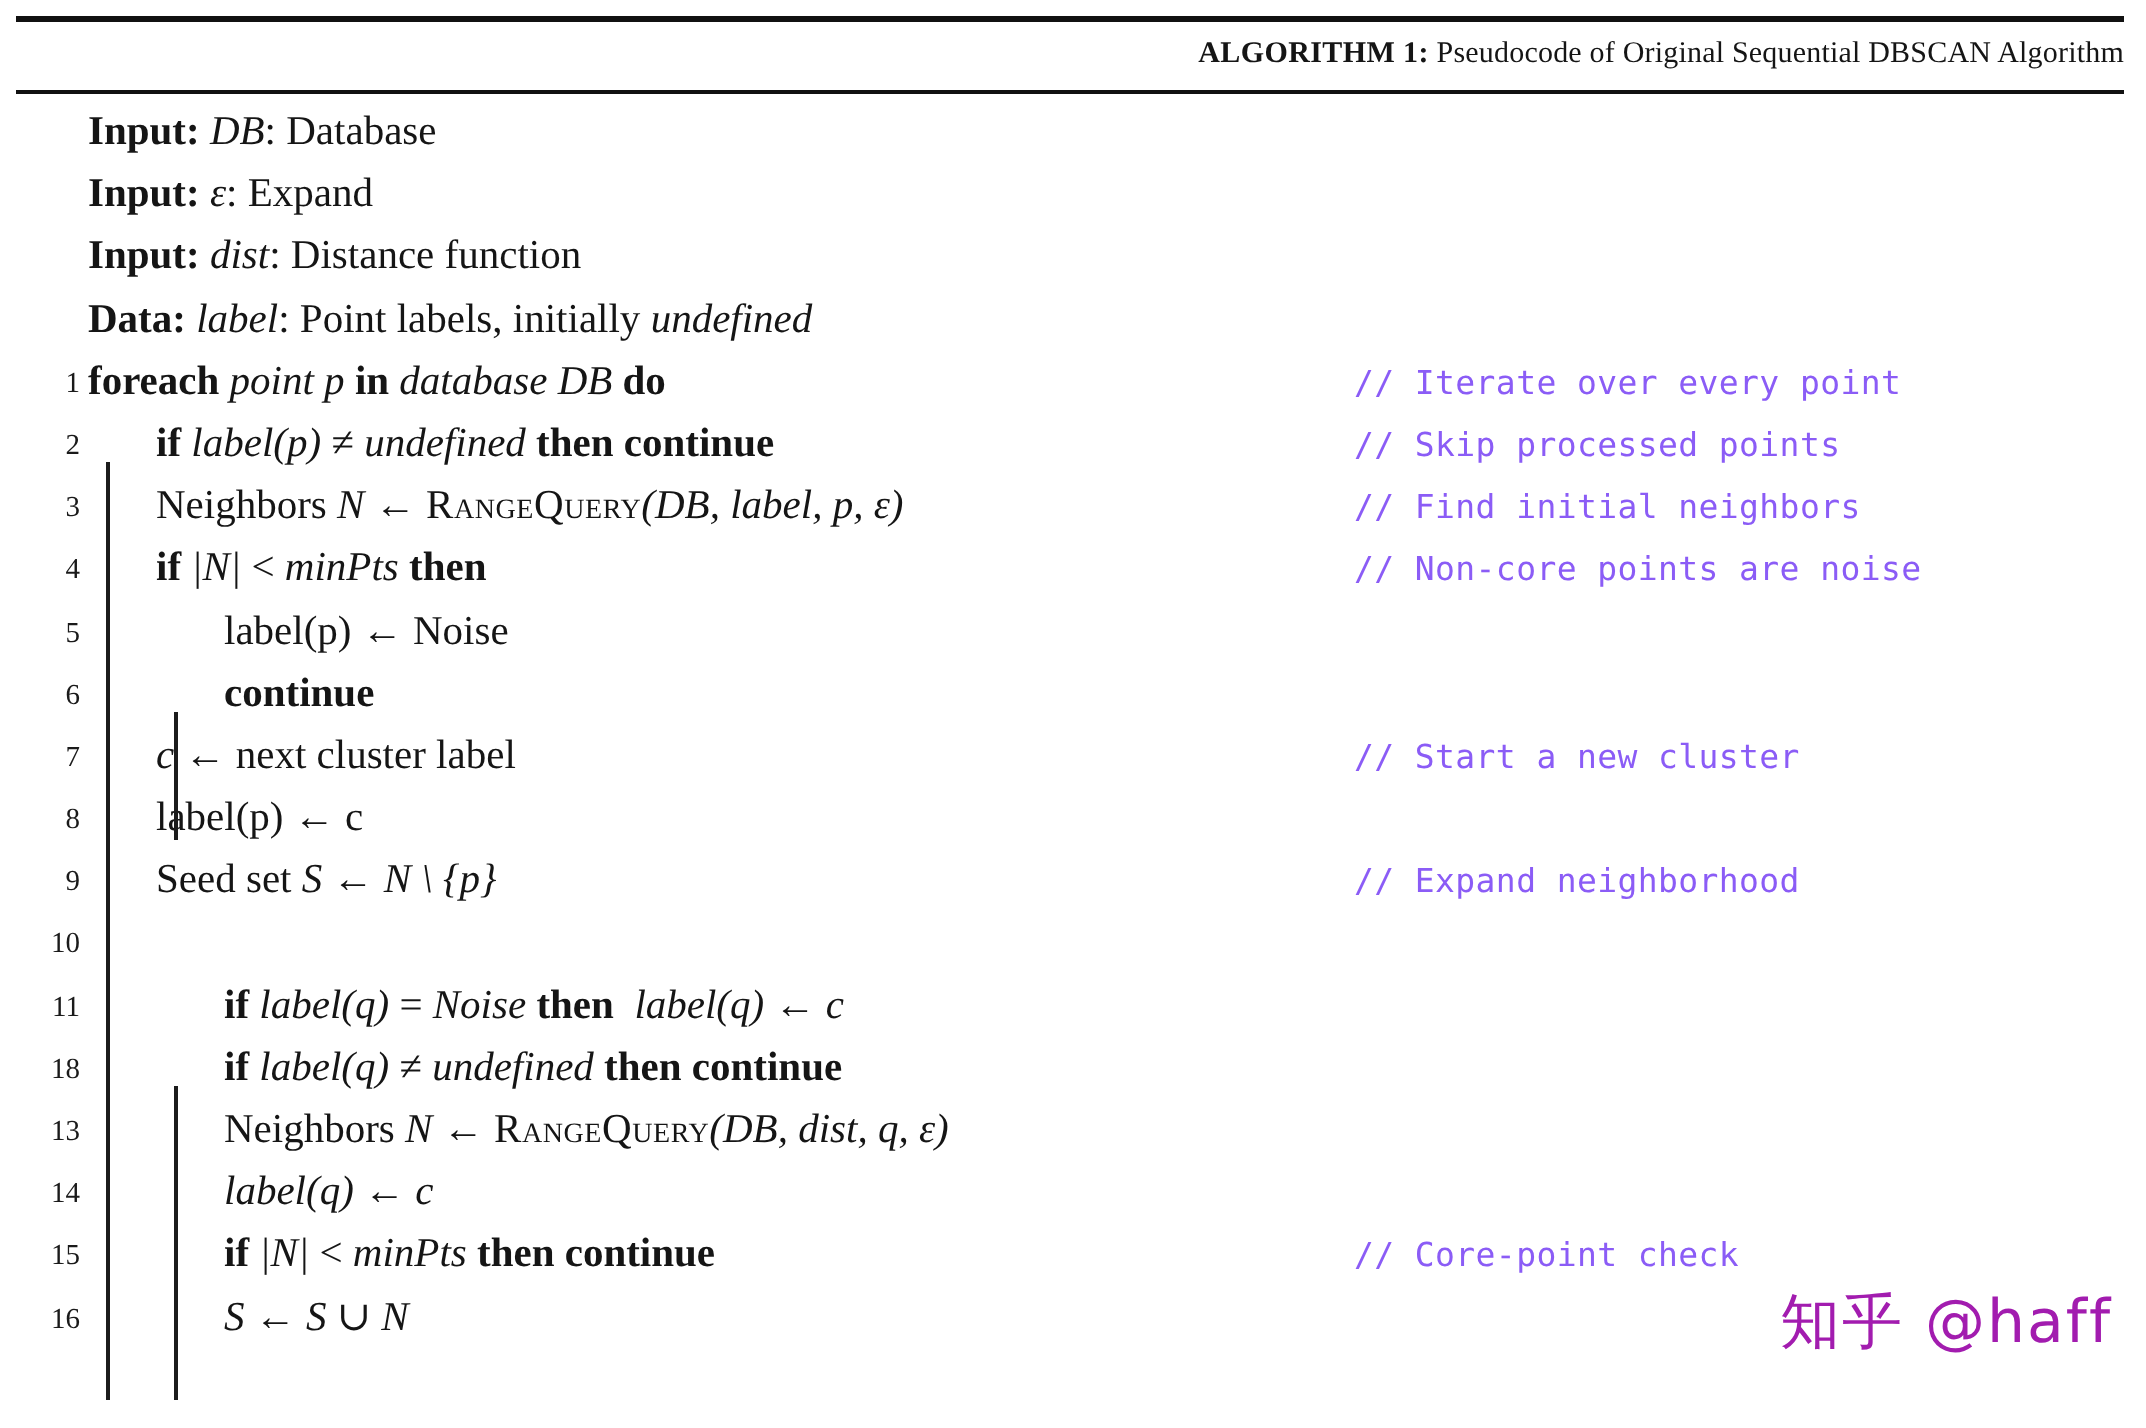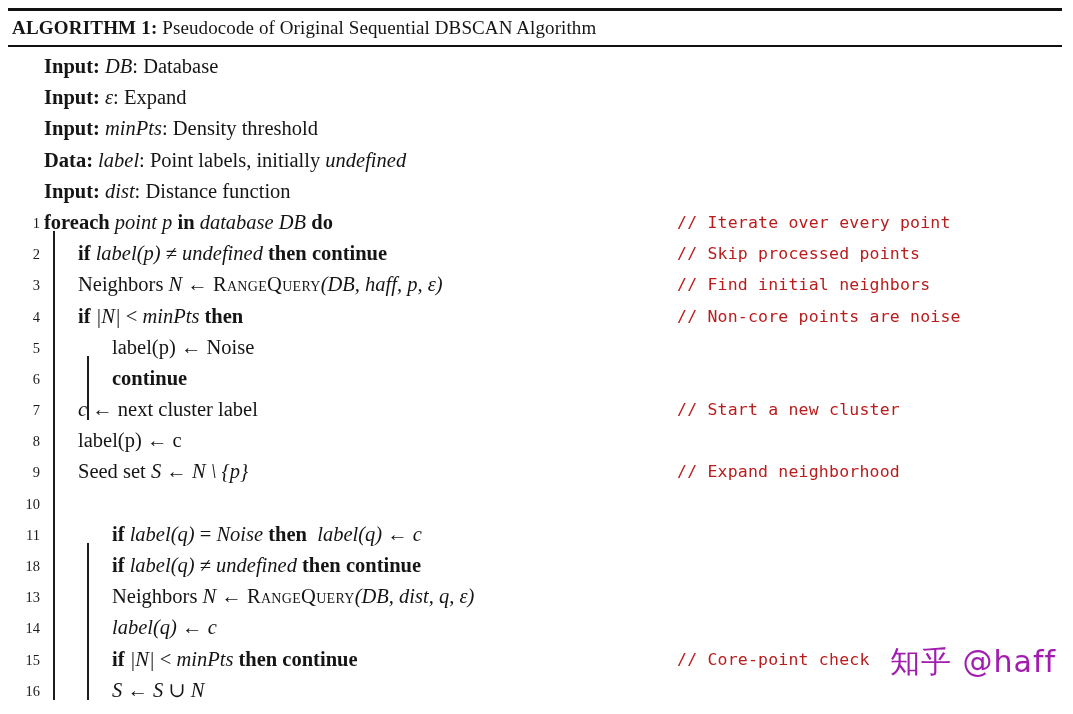--- a/index.html
+++ b/index.html
@@ -31,24 +31,25 @@
   }
   .rule-thin {
     height: 2px;
     background: #111111;
     width: 100%;
   }
 
   
   .caption {
     padding: 4px 0 5px 4px;
-    font-size: 19px;
+    font-size: 15px;
     line-height: 25px;
     letter-spacing: 0.1px;
     white-space: nowrap;
+    text-align: right;
   }
   .caption .cap-label {
     font-weight: bold;
     letter-spacing: 0.2px;
   }
   .caption .cap-text { font-weight: normal; }
 
   
   .algo-body {
     position: relative;
@@ -86,21 +87,21 @@
   .ind1 { left: 70px; }
   .ind2 { left: 104px; }
 
   .comment {
     position: absolute;
     top: 0;
     left: 669px;
     font-family: "DejaVu Sans Mono", "Liberation Mono", monospace;
     font-size: 16.5px;
     line-height: 31.2px;
-    color: #b91c1c;
+    color: #8b5cf6;
     letter-spacing: 0.2px;
     white-space: pre;
   }
 
   
   .b  { font-weight: bold; }
   .it { font-style: italic; }
   .sc {
     font-variant: small-caps;
     letter-spacing: 0.3px;
@@ -146,47 +147,44 @@
   <div class="algo-body">
 
     <div class="algo-line">
       <span class="code ind0"><span class="b">Input:</span> <span class="it">DB</span><span>: </span><span>Database</span></span>
     </div>
 
     <div class="algo-line">
       <span class="code ind0"><span class="b">Input:</span> <span class="it">ε</span><span>: </span><span>Expand</span></span>
     </div>
 
-    <div class="algo-line">
-      <span class="code ind0"><span class="b">Input:</span> <span class="it">minPts</span><span>: </span><span>Density threshold</span></span>
+
+    <div class="algo-line">
+      <span class="code ind0"><span class="b">Input:</span> <span class="it">dist</span><span>: </span><span>Distance function</span></span>
     </div>
 
     <div class="algo-line">
       <span class="code ind0"><span class="b">Data:</span> <span class="it">label</span><span>: </span><span>Point labels, initially </span><span class="it">undefined</span></span>
-    </div>
-
-    <div class="algo-line">
-      <span class="code ind0"><span class="b">Input:</span> <span class="it">dist</span><span>: </span><span>Distance function</span></span>
     </div>
 
     <div class="algo-line">
       <span class="lineno">1</span>
       <span class="code ind0"><span class="b">foreach</span> <span class="it">point p</span> <span class="b">in</span> <span class="it">database DB</span> <span class="b">do</span></span>
       <span class="comment">// Iterate over every point</span>
     </div>
 
     <div class="algo-line">
       <span class="lineno">2</span>
       <span class="code ind1"><span class="b">if</span> <span class="it">label(p)</span> <span class="op">≠</span> <span class="it">undefined</span> <span class="b">then continue</span></span>
       <span class="comment">// Skip processed points</span>
     </div>
 
     <div class="algo-line">
       <span class="lineno">3</span>
-      <span class="code ind1"><span>Neighbors </span><span class="it">N</span> <span class="op">←</span> <span class="sc">RangeQuery</span><span class="it">(DB, haff, p, ε)</span></span>
+      <span class="code ind1"><span>Neighbors </span><span class="it">N</span> <span class="op">←</span> <span class="sc">RangeQuery</span><span class="it">(DB, label, p, ε)</span></span>
       <span class="comment">// Find initial neighbors</span>
     </div>
 
     <div class="algo-line">
       <span class="lineno">4</span>
       <span class="code ind1"><span class="b">if</span> <span class="it">|N|</span> <span class="op">&lt;</span> <span class="it">minPts</span> <span class="b">then</span></span>
       <span class="comment">// Non-core points are noise</span>
     </div>
 
     <div class="algo-line">

